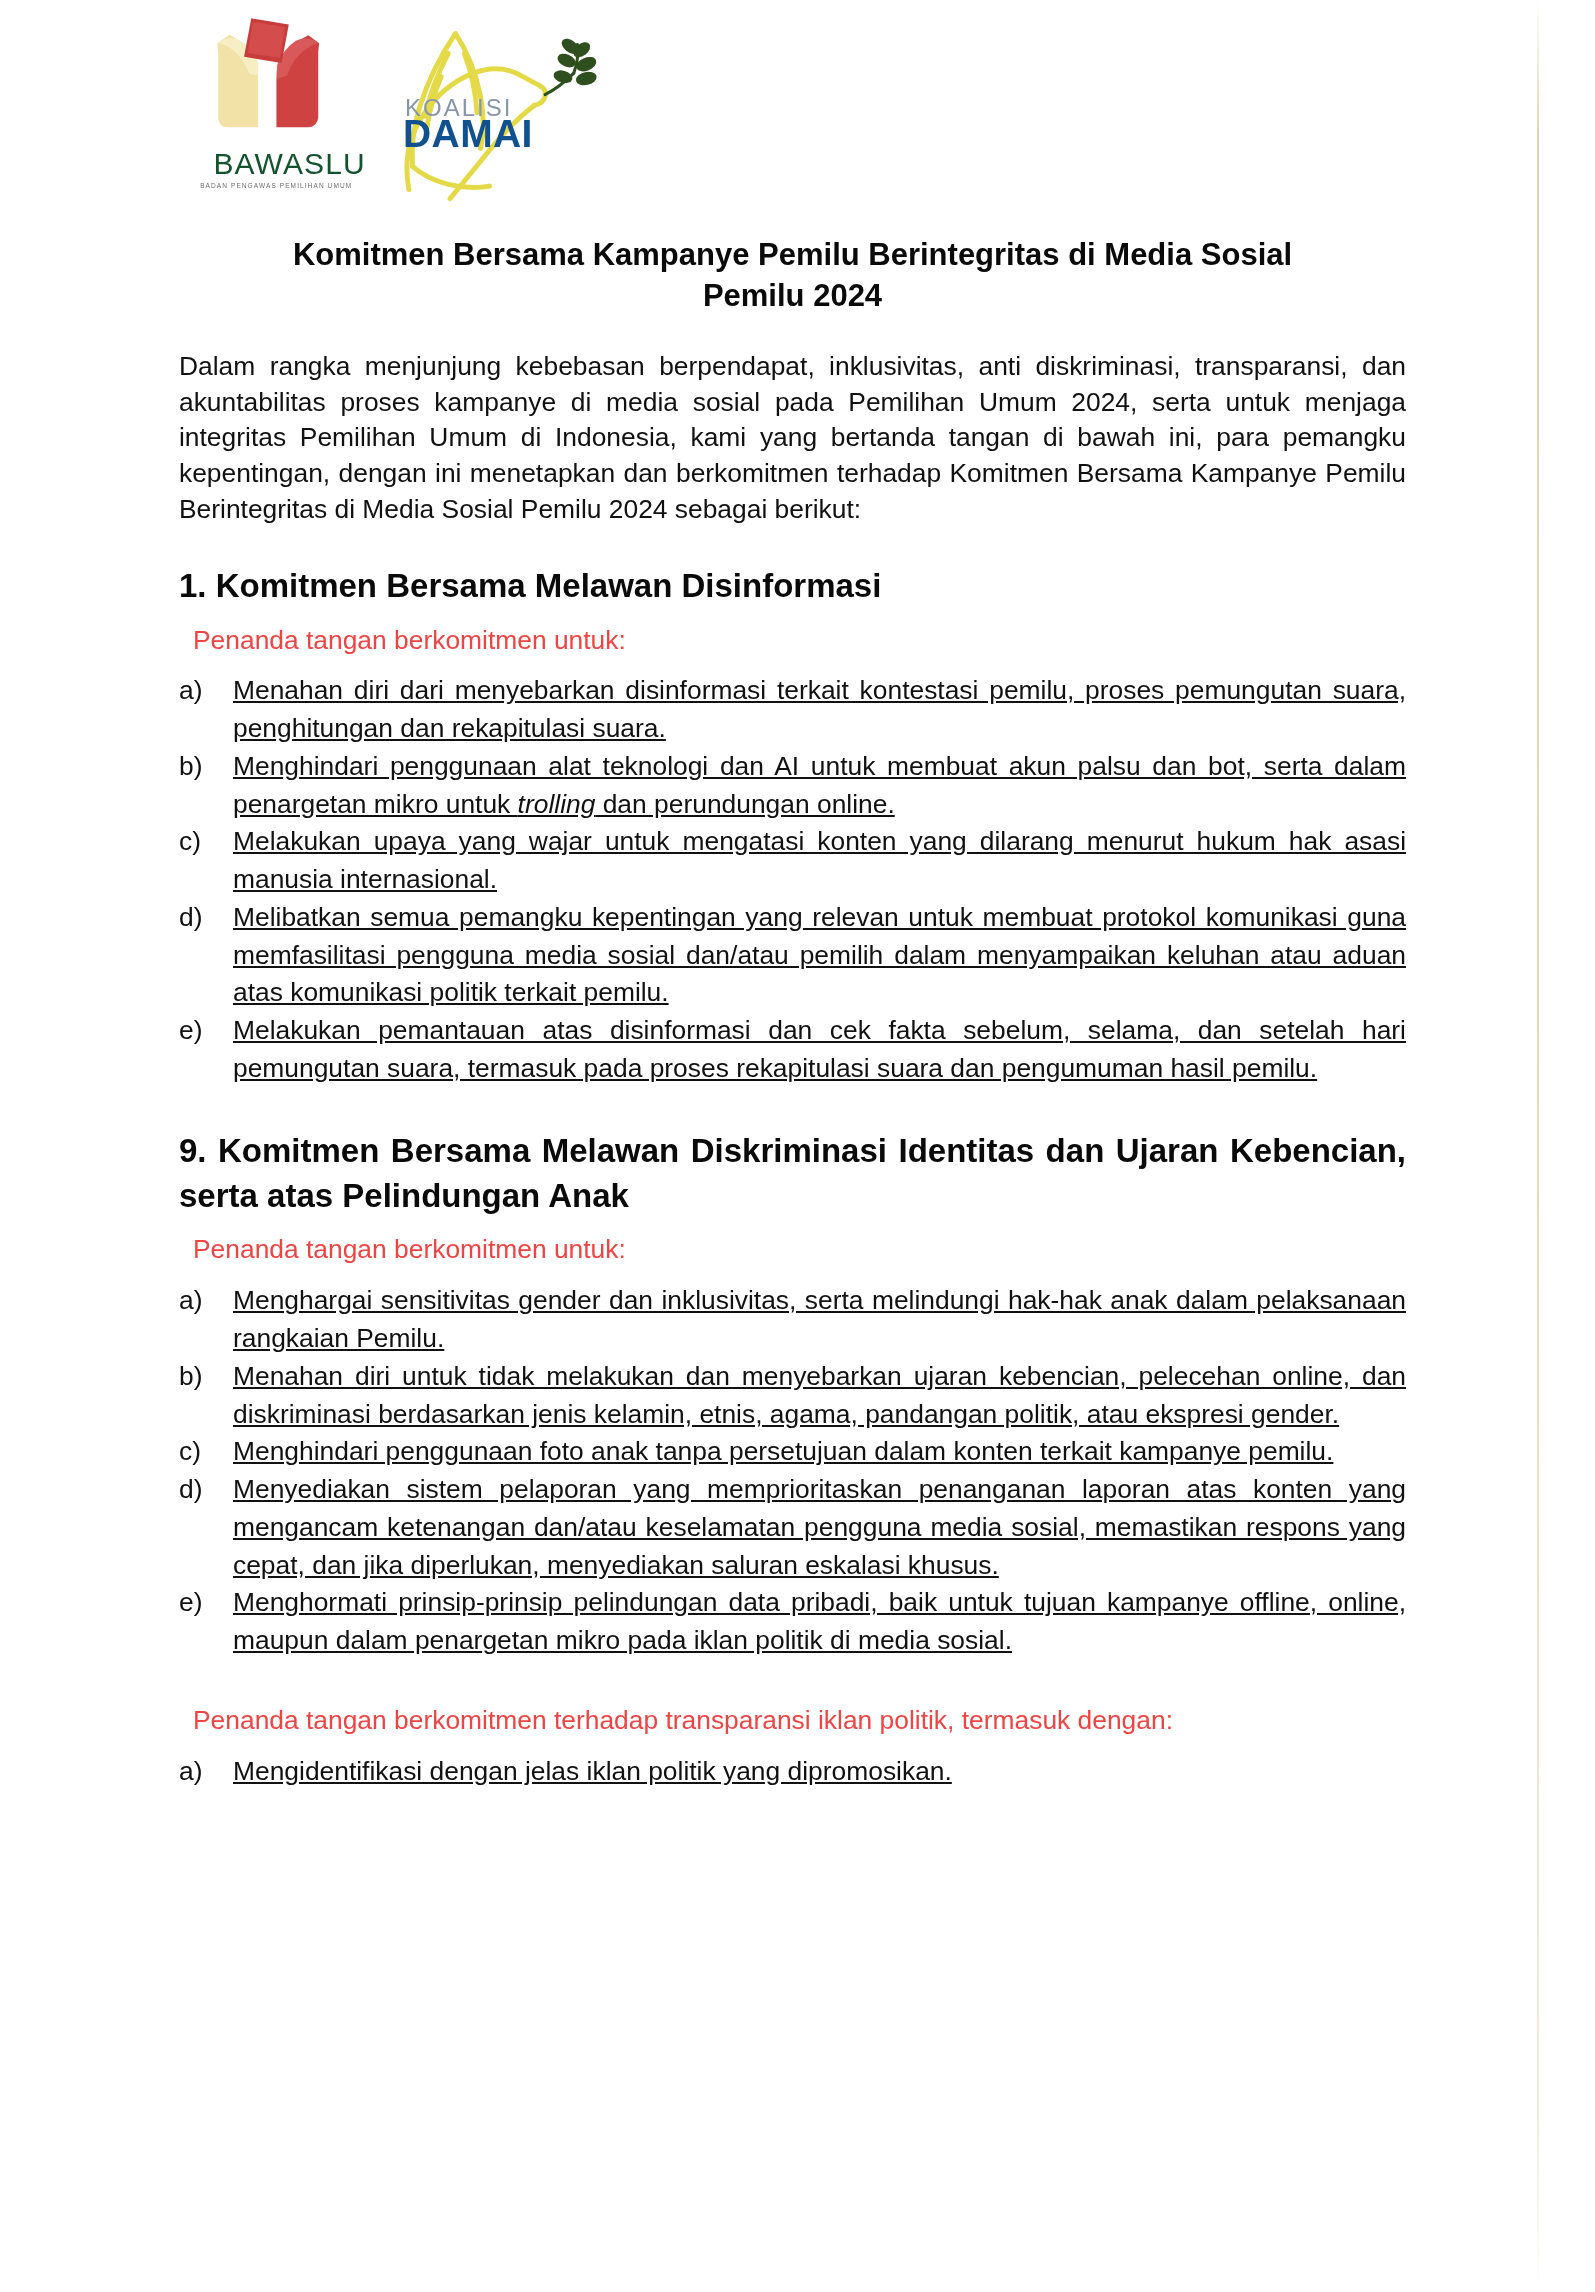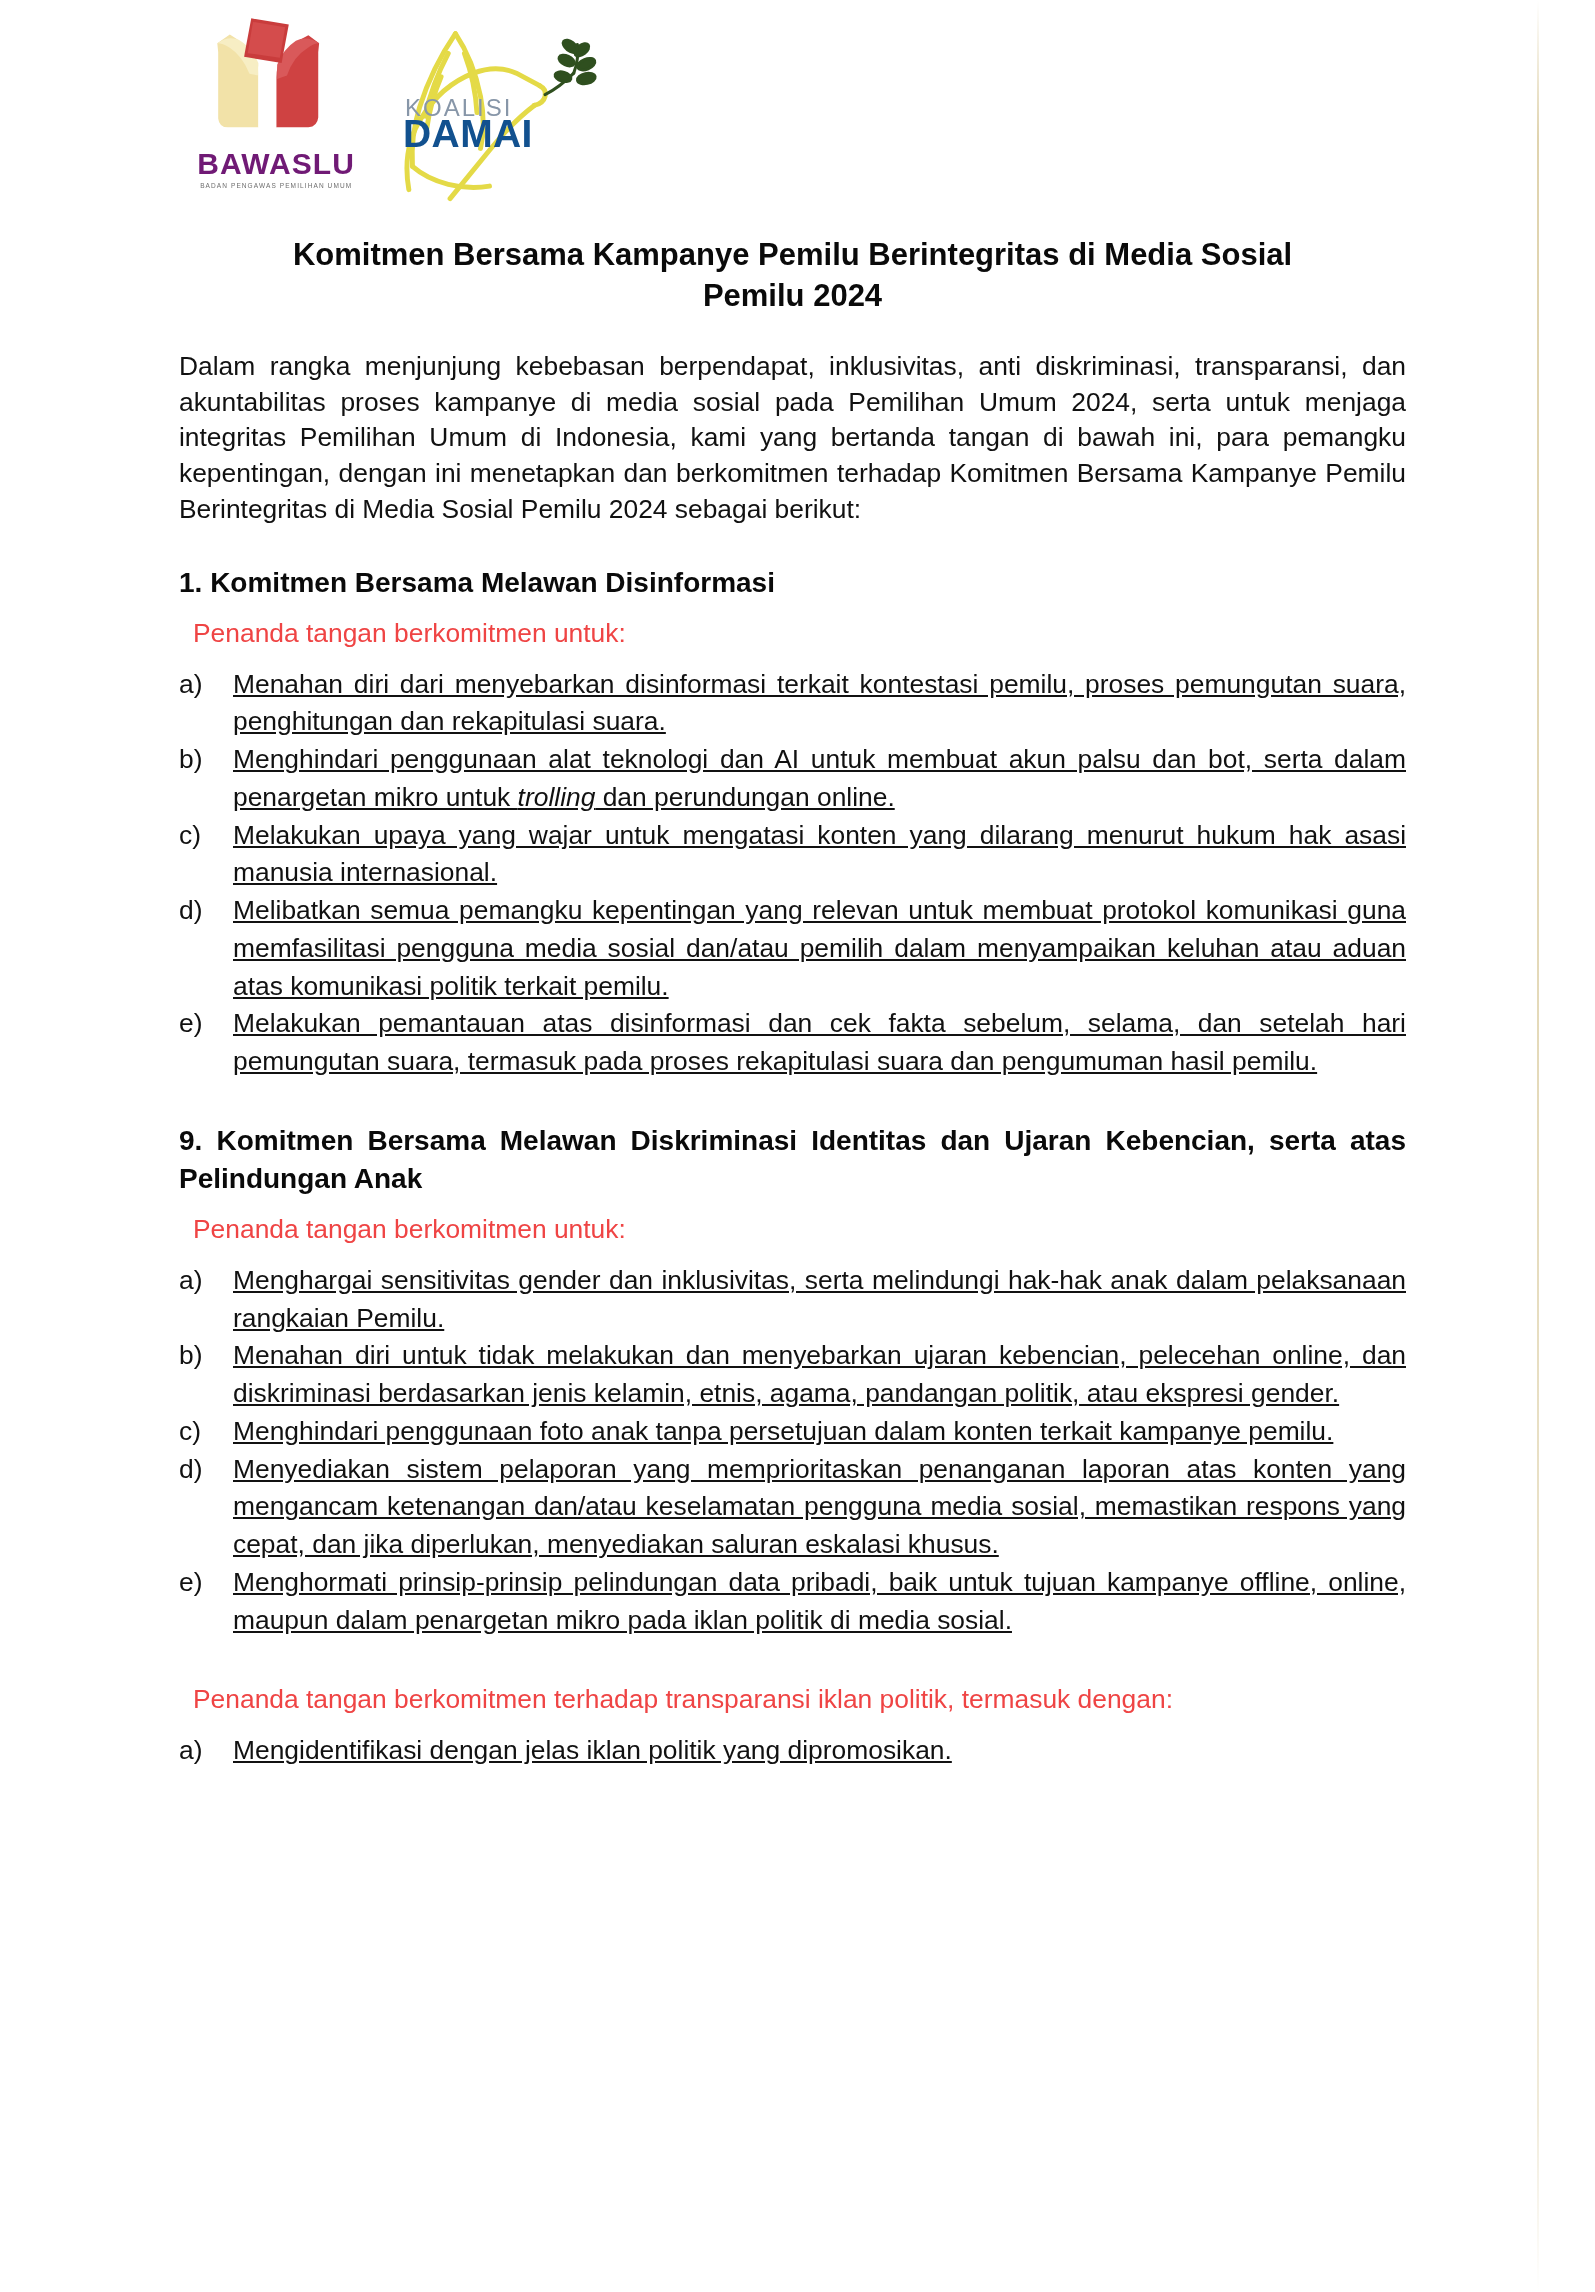--- a/index.html
+++ b/index.html
@@ -59,26 +59,26 @@
     width: 269px;
     height: 190px;
   }
   .logo-bawaslu svg, .logo-koalisi svg { display: block; }
 
   .bawaslu-word {
     position: absolute;
     left: 10.7px;
     top: 136px;
     width: 179px;
-    text-align: center;
-    font-family: "Liberation Sans", sans-serif;
-    font-weight: bold;
+    text-align: right;
+    font-family: "Liberation Sans", sans-serif;
+    font-weight: normal;
     font-size: 30px;
     letter-spacing: 1.1px;
-    color: #701a75;
+    color: #14532d;
     line-height: 1;
   }
   .bawaslu-sub {
     position: absolute;
     left: 10.7px;
     top: 170px;
     width: 179px;
     text-align: center;
     font-family: "Liberation Sans", sans-serif;
     font-size: 6.5px;
@@ -136,21 +136,21 @@
     text-align: justify;
     text-justify: inter-word;
     color: #111111;
   }
 
   .section {
     margin-top: 36px;
   }
   .section-heading {
     font-weight: bold;
-    font-size: 28px;
+    font-size: 33px;
     line-height: 1.36;
     text-align: justify;
     text-justify: inter-word;
     color: #0a0a0a;
     margin: 0;
   }
   .section-lead {
     font-size: 26.4px;
     line-height: 1.36;
     color: #ef4444;

